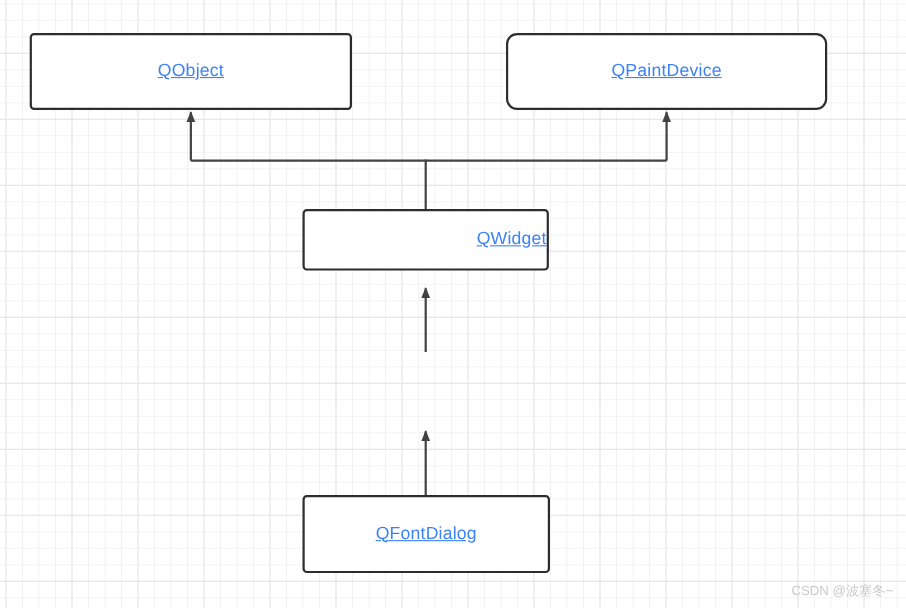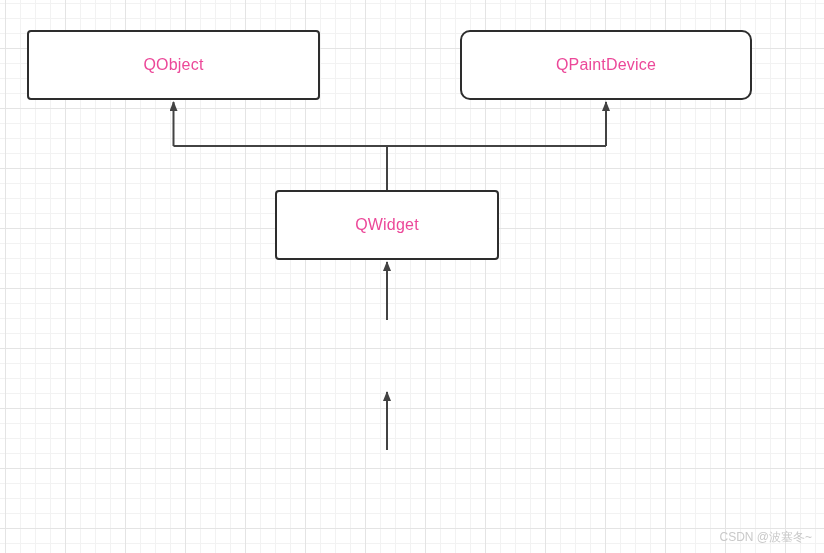--- a/index.html
+++ b/index.html
@@ -33,26 +33,27 @@
   .node {
     position: absolute;
     box-sizing: border-box;
     background: #ffffff;
     border: 2px solid #2d2d2d;
     border-radius: 4px;
     display: flex;
     align-items: center;
     justify-content: center;
     font-size: 16px;
-    color: #ec4899;
+    color: #3b82f6;
     letter-spacing: 0.2px;
+    text-decoration: underline;
   }
   .node-qobject      { left: 27px;  top: 30px;  width: 293px; height: 70px; }
   .node-qpaintdevice { left: 460px; top: 30px;  width: 292px; height: 70px; border-radius: 10px; }
-  .node-qwidget      { left: 275px; top: 190px; width: 224px; height: 70px; }
+  .node-qwidget      { left: 275px; top: 190px; width: 224px; height: 56px; justify-content: flex-end; }
   .node-qdialog      { left: 275px; top: 320px; width: 224px; height: 70px; }
   .node-qfontdialog  { left: 275px; top: 450px; width: 225px; height: 71px; }
   .watermark {
     position: absolute;
     right: 12px;
     bottom: 7px;
     font-size: 12px;
     color: #c9c9c9;
     white-space: nowrap;
   }
@@ -88,16 +89,19 @@
 
   <div class="node node-qpaintdevice">
     <span>QPaintDevice</span>
   </div>
 
   <div class="node node-qwidget">
     <span>QWidget</span>
   </div>
 
 
+  <div class="node node-qfontdialog">
+    <span>QFontDialog</span>
+  </div>
 
   <div class="watermark">CSDN @波塞冬~</div>
 
 </div>
 
 </body></html>

